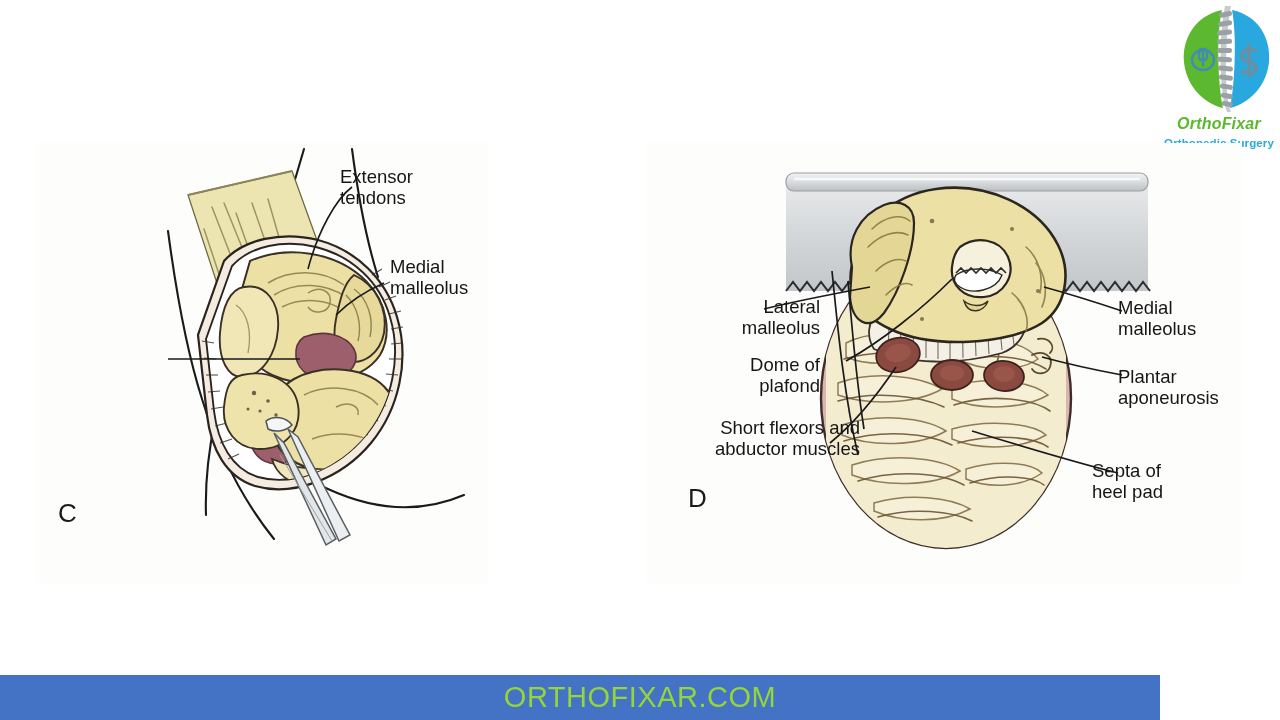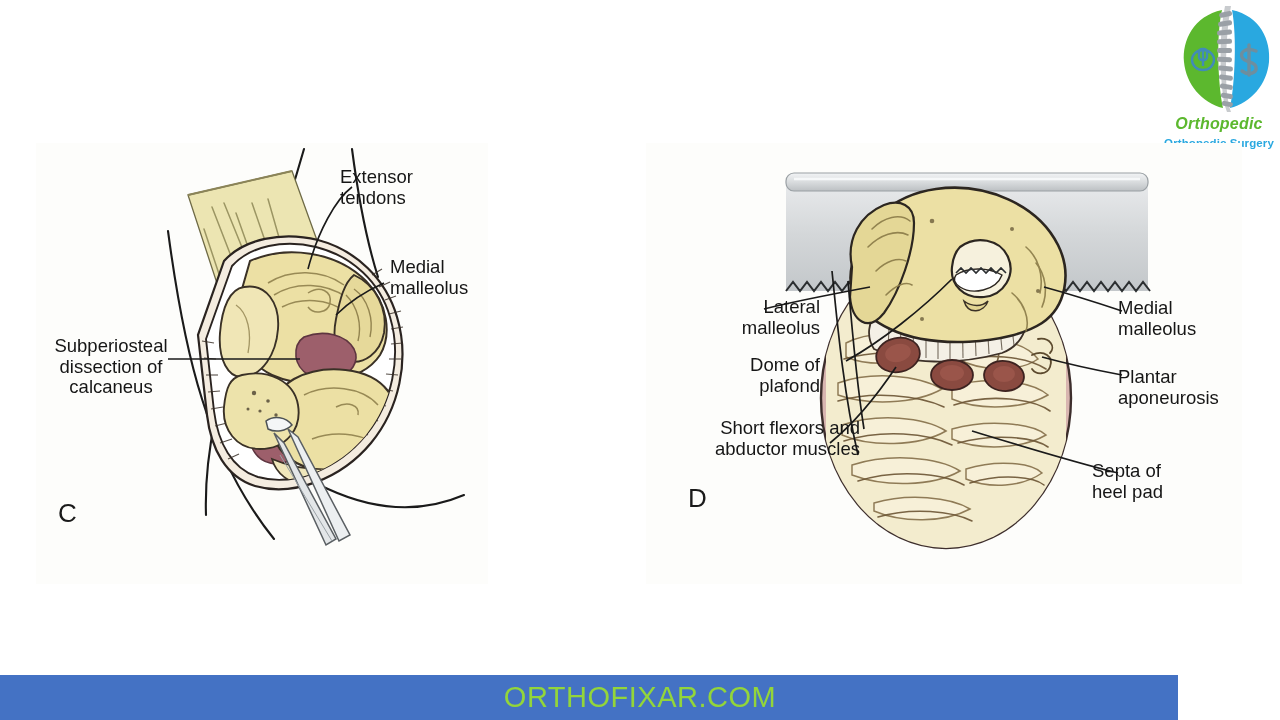--- a/index.html
+++ b/index.html
@@ -42,21 +42,20 @@
     font-family:"Liberation Sans", sans-serif;white-space:pre-line;
   }
   .lbl.r{text-align:right;}
   .lbl.l{text-align:left;}
   .lbl.c{text-align:center;}
 
   
   #footer{
     position:absolute;left:0;top:675px;width:1160px;height:45px;
     background:#4472c4;
-    padding-left:18px;
   }
   #footer-text{
     position:absolute;left:0;top:0;width:1280px;height:45px;
     display:flex;align-items:center;justify-content:center;
     color:#93d53a;font-size:29px;letter-spacing:.5px;
     font-family:"Liberation Sans", sans-serif;
   }
 </style>
 </head>
 <body>
@@ -95,21 +94,21 @@
           <rect x="21" y="45" width="8" height="11" rx="3"></rect>
           <line x1="25" y1="47" x2="25" y2="62"></line>
         </g>
 
         <g fill="none" stroke="#7b8a93" stroke-width="3.4" opacity=".85" stroke-linecap="round">
           <path d="M78 47 C68 43 62 48 64 53 C66 59 77 57 78 63 C79 69 71 72 64 67"></path>
           <line x1="71" y1="41" x2="71" y2="71"></line>
         </g>
       </svg>
     </div>
-    <div class="logo-title">Orthopedic</div>
+    <div class="logo-title">OrthoFixar</div>
     <div class="logo-sub">Orthopedic Surgery</div>
   </div>
 
   <div class="panel" id="panel-c">
     <svg viewBox="0 0 452 441" xmlns="http://www.w3.org/2000/svg">
       <defs>
         <clipPath id="cWoundClip">
           <path d="M196 123 C214 103 248 96 280 104 C316 113 344 139 354 174
                    C366 214 356 260 330 292 C302 326 258 344 222 334
                    C196 326 182 300 178 268 L170 196 Z"></path>
@@ -235,23 +234,20 @@
       </g>
     </svg>
   </div>
 
   <div class="panel-letter" id="letter-c">C</div>
 
   <div class="lbl l" style="left:340px;top:167px;width:130px;">Extensor
 tendons</div>
   <div class="lbl l" style="left:390px;top:257px;width:120px;">Medial
 malleolus</div>
-  <div class="lbl c" style="left:36px;top:336px;width:150px;">Subperiosteal
-dissection of
-calcaneus</div>
 
   <div class="panel" id="panel-d">
     <svg viewBox="0 0 596 441" xmlns="http://www.w3.org/2000/svg">
       <defs>
         <linearGradient id="sawGrad" x1="0" y1="0" x2="0" y2="1">
           <stop offset="0%" stop-color="#e6e8ea"></stop>
           <stop offset="45%" stop-color="#d4d7d9"></stop>
           <stop offset="100%" stop-color="#c3c7ca"></stop>
         </linearGradient>
         <linearGradient id="spineGrad" x1="0" y1="0" x2="0" y2="1">

